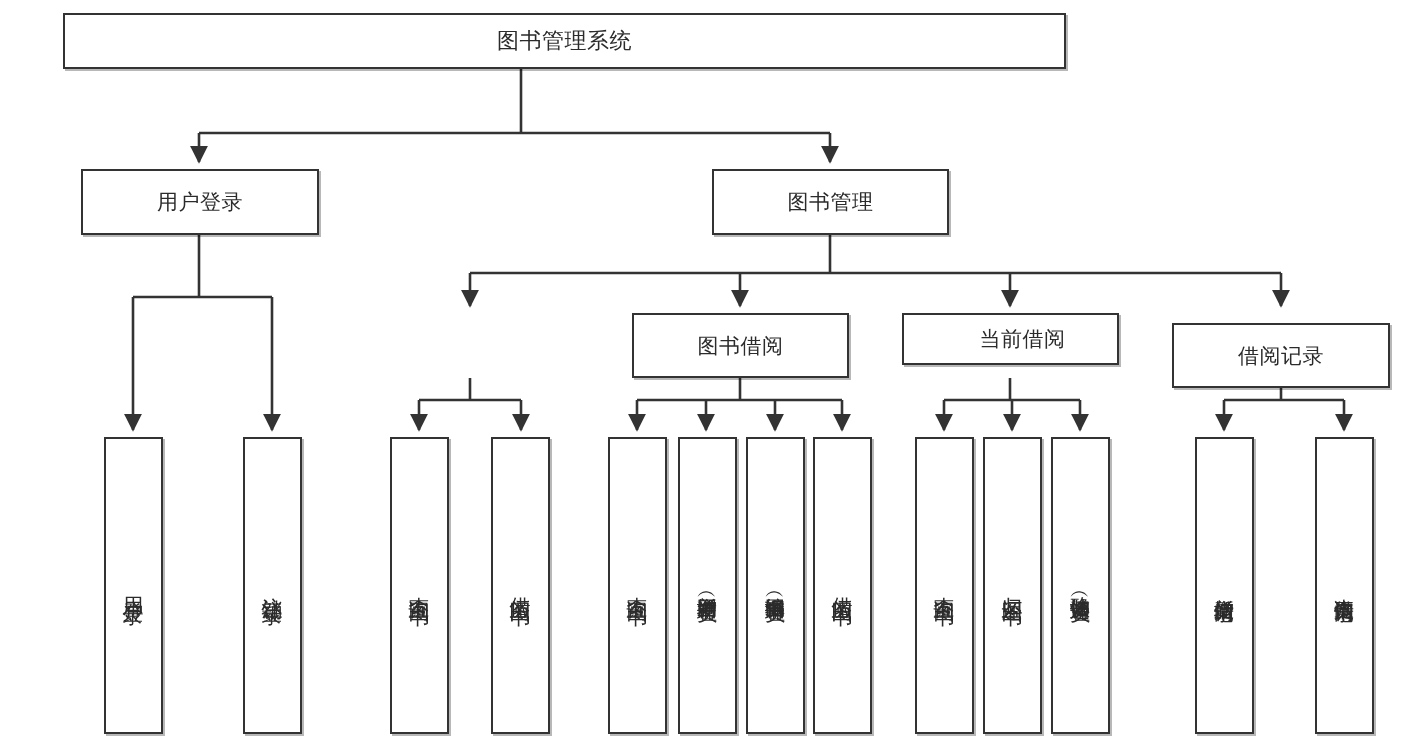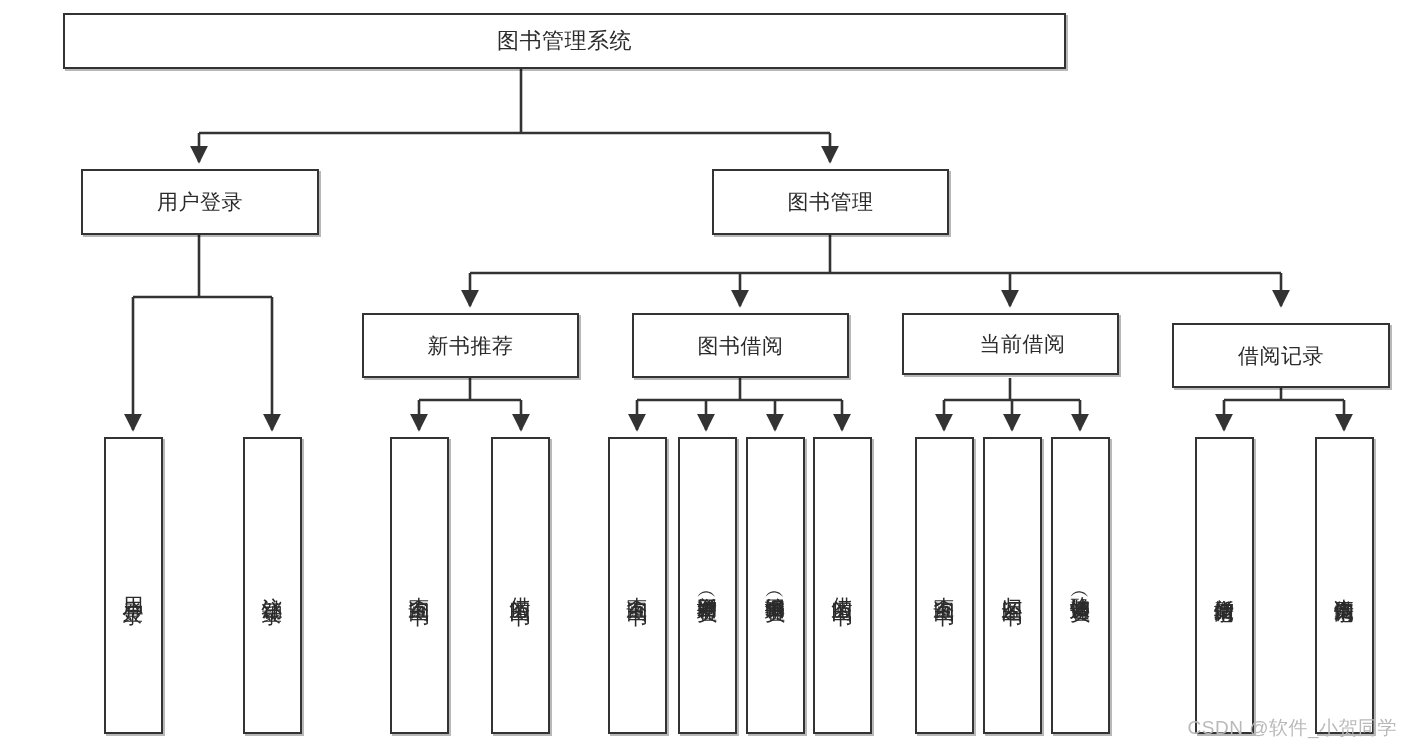--- a/index.html
+++ b/index.html
@@ -141,29 +141,26 @@
   </div>
 
   <div class="node horiz" style="left:81px; top:169px; width:238px; height:66px;">
     <span class="node-label">用户登录</span>
   </div>
 
   <div class="node horiz" style="left:712px; top:169px; width:237px; height:66px;">
     <span class="node-label">图书管理</span>
   </div>
 
-  <div class="node horiz" style="left:362px; top:313px; width:217px; height:65px;">
-    <span class="node-label">新书推荐</span>
-  </div>
 
   <div class="node horiz" style="left:632px; top:313px; width:217px; height:65px;">
     <span class="node-label">图书借阅</span>
   </div>
 
-  <div class="node horiz" style="left:902px; top:313px; width:217px; height:62px;padding-left:24px;">
+  <div class="node horiz" style="left:902px; top:313px; width:217px; height:52px;padding-left:24px;">
     <span class="node-label">当前借阅</span>
   </div>
 
   <div class="node horiz" style="left:1172px; top:313px; width:218px; height:65px;margin-top:10px;">
     <span class="node-label">借阅记录</span>
   </div>
 
   <div class="node vert" style="left:104px; top:437px; width:59px; height:297px;">
     <span class="node-label">用户登录</span>
   </div>
@@ -209,15 +206,14 @@
   </div>
 
   <div class="node vert tall" style="left:1195px; top:437px; width:59px; height:297px;">
     <span class="node-label">新增借阅记录</span>
   </div>
 
   <div class="node vert tall" style="left:1315px; top:437px; width:59px; height:297px;">
     <span class="node-label">查询借阅记录</span>
   </div>
 
-  <div class="watermark">CSDN @软件_小贺同学</div>
 
 </div>
 
 </body></html>

